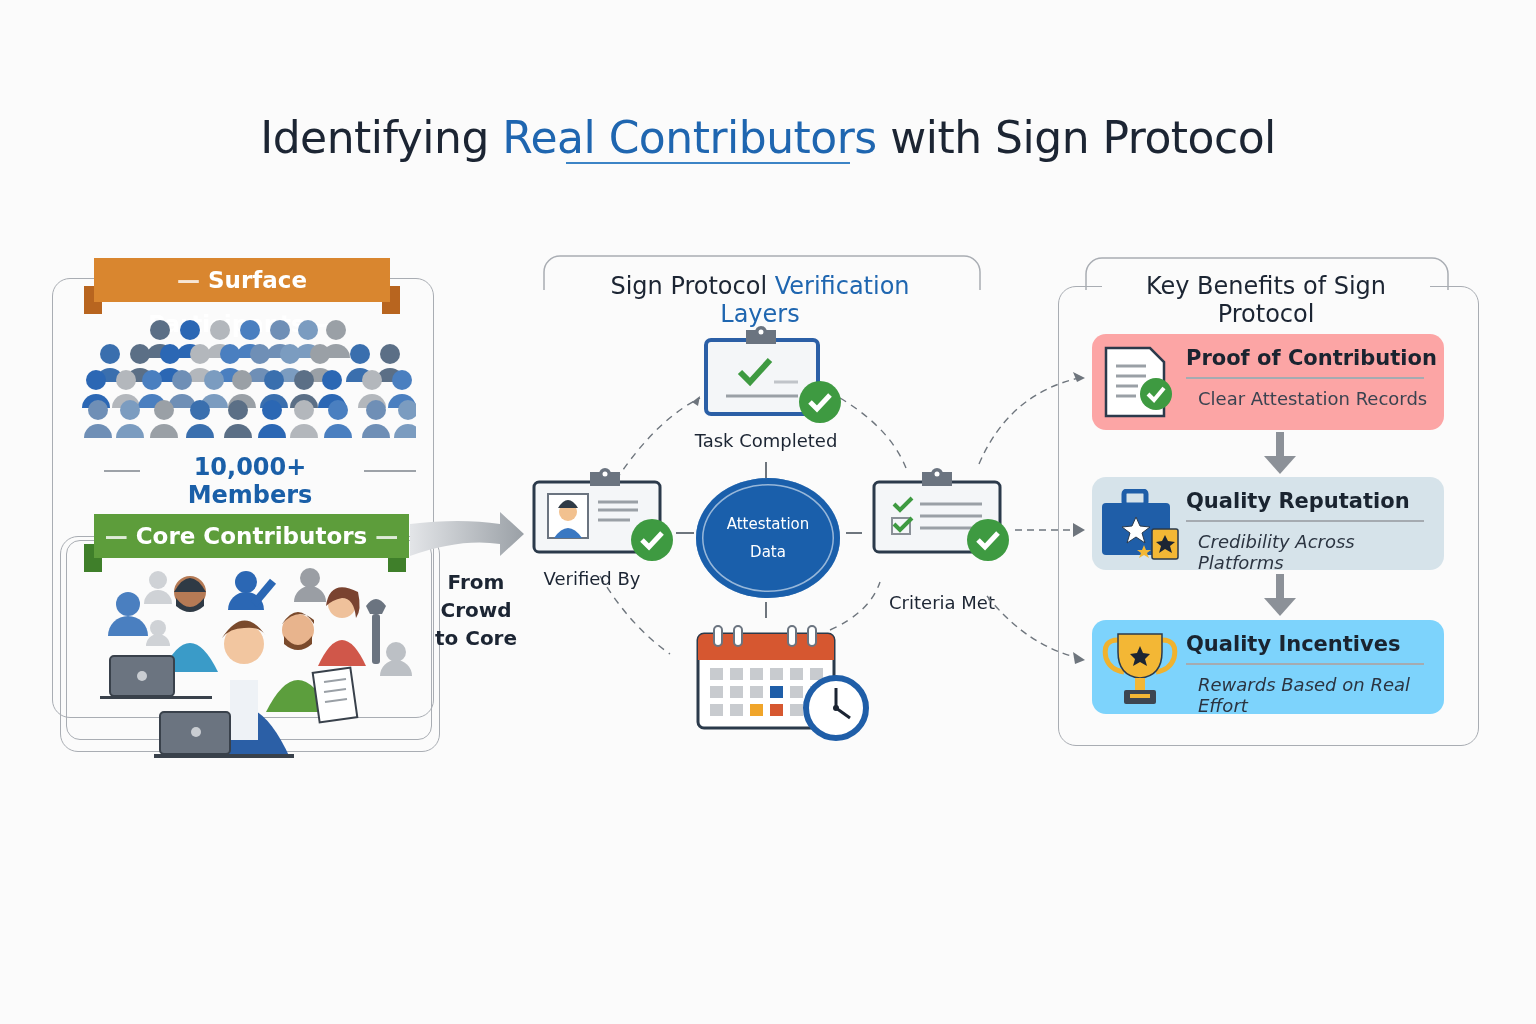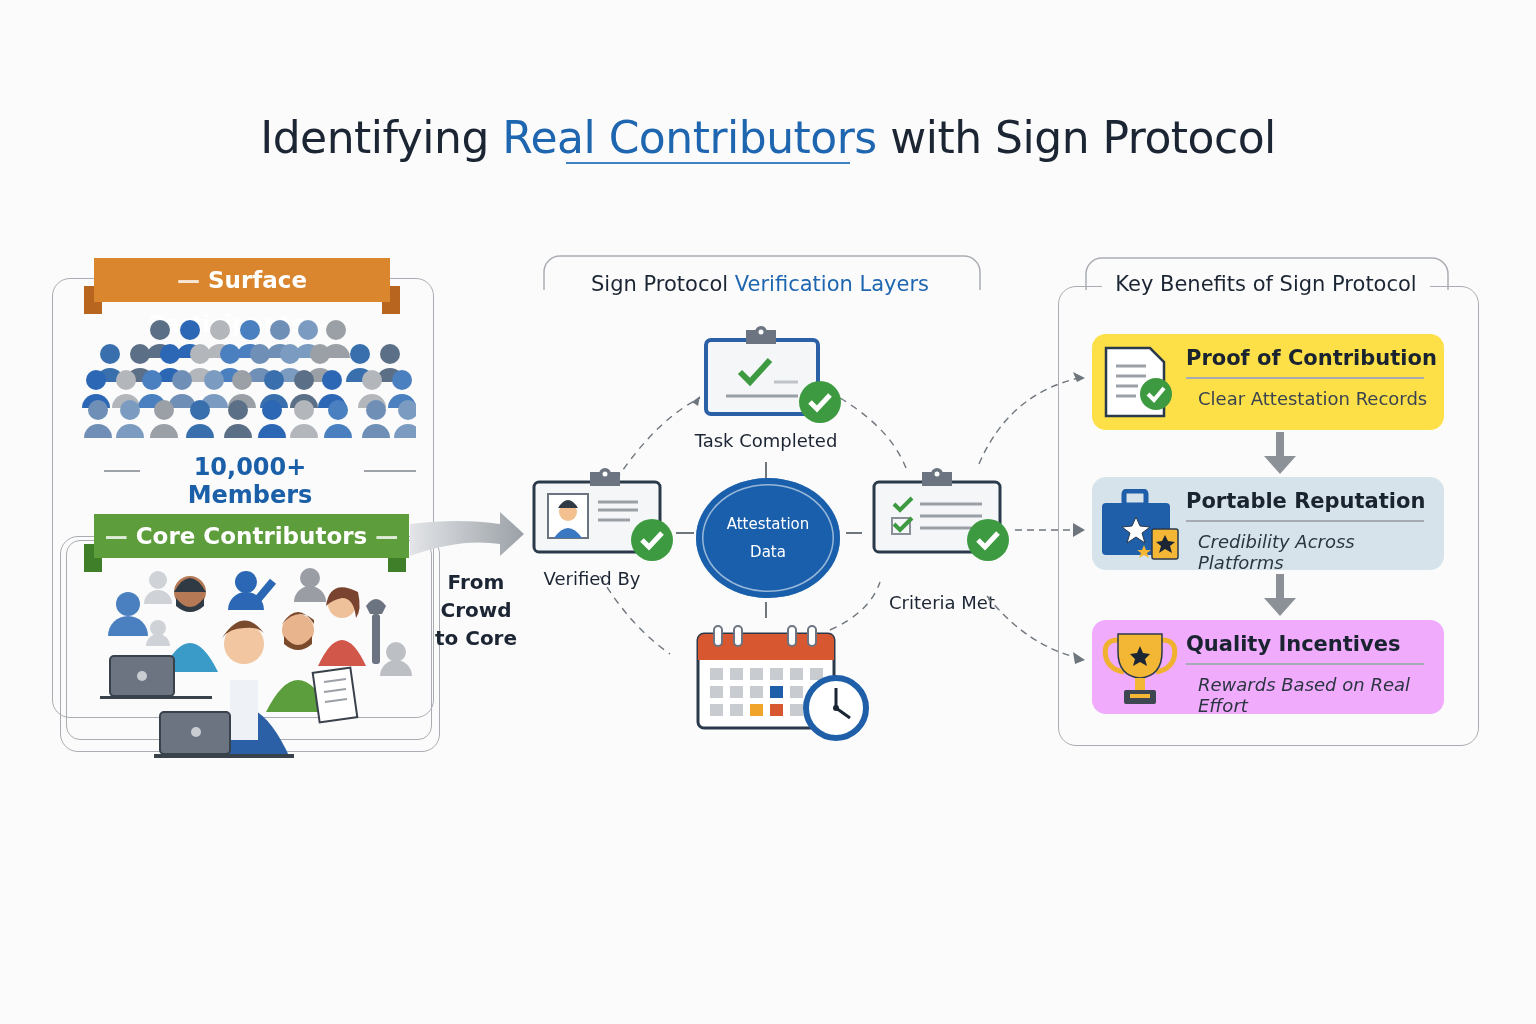--- a/index.html
+++ b/index.html
@@ -15,21 +15,21 @@
   
   .frame { border: 1.5px solid #a9adb3; border-radius: 18px; background: transparent; }
 
   
   .ribbon { color: #fff; font-size: 23px; text-align: center; line-height: 44px; height: 44px; font-weight: bold; }
   .ribbon-tail { width: 18px; height: 28px; }
 
   .count-label { font-size: 24px; color: #1a5fa8; font-weight: bold; text-align: center; }
   .rule { height: 1.5px; background: #9da2a8; }
 
-  .section-title { font-size: 21px; color: #1c2533; text-align: center; background: #fbfbfb; padding: 0 8px; }
+  .section-title { font-size: 24px; color: #1c2533; text-align: center; background: #fbfbfb; padding: 0 8px; }
   .section-title .accent { color: #1f66b0; }
 
   .node-label { font-size: 18px; color: #1c2533; text-align: center; width: 200px; }
 
   .benefit { border-radius: 14px; }
   .benefit-title { font-size: 21px; color: #1a2430; font-weight: bold; }
   .benefit-sub { font-size: 18px; color: #2b3441; margin-left: 12px; }
   .benefit-rule { height: 1.5px; background: #a5abb1; }
 
   .crowd-label { font-size: 20px; color: #1c2533; text-align: center; font-weight: bold; line-height: 28px; }
@@ -433,21 +433,21 @@
     <path d="M110 290 l-12 -8 l2 12 z"></path>
   </g>
 </svg>
 
 <div class="abs frame" style="left:1058px;top:286px;width:421px;height:460px;"></div>
 <svg class="abs" style="left:1082px;top:254px;" width="370" height="40">
   <path d="M4 36 v-16 a16 16 0 0 1 16 -16 h330 a16 16 0 0 1 16 16 v16" fill="none" stroke="#a9adb3" stroke-width="1.5"></path>
 </svg>
 <div class="abs section-title" style="left:1102px;top:272px;width:328px;">Key Benefits of Sign Protocol</div>
 
-<div class="abs benefit" style="left:1092px;top:334px;width:352px;height:96px;background:#fde047;">
+<div class="abs benefit" style="left:1092px;top:334px;width:352px;height:96px;background:#fca5a5;">
   <svg class="abs" style="left:10px;top:10px;" width="72" height="76" viewBox="0 0 72 76">
     <path d="M4 4 h44 l14 14 v54 h-58z" fill="#fff" stroke="#2b3a4b" stroke-width="2.5"></path>
     <g stroke="#9aa0a6" stroke-width="3">
         <line x1="14" y1="22" x2="44" y2="22"></line>
         <line x1="14" y1="32" x2="44" y2="32"></line>
         <line x1="14" y1="42" x2="36" y2="42"></line>
         <line x1="14" y1="52" x2="34" y2="52"></line>
       </g>
     <circle cx="54" cy="50" r="16" fill="#3e9a41"></circle>
       <path d="M46 50 l6 6 l10 -12" fill="none" stroke="#fff" stroke-width="4"></path>
@@ -464,31 +464,31 @@
 
 <div class="abs benefit" style="left:1092px;top:477px;width:352px;height:93px;background:#d6e3ea;">
   <svg class="abs" style="left:8px;top:12px;" width="80" height="72" viewBox="0 0 80 72">
     <rect x="24" y="2" width="22" height="14" rx="3" fill="none" stroke="#1f5ea8" stroke-width="5"></rect>
     <rect x="2" y="14" width="68" height="52" rx="4" fill="#1f5ea8"></rect>
     <path d="M36 28 l4 9 l10 1 l-8 6 l3 10 l-9 -6 l-9 6 l3 -10 l-8 -6 l10 -1z" fill="#fff" stroke="#2b3a4b" stroke-width="1"></path>
     <rect x="52" y="40" width="26" height="30" rx="2" fill="#f3b735" stroke="#2b3a4b" stroke-width="1.5"></rect>
     <path d="M65 46 l3 6 l7 1 l-5 4 l2 7 l-7 -4 l-6 4 l2 -7 l-5 -4 l6 -1z" fill="#1c2533"></path>
     <path d="M44 56 l2 5 l5 0 l-4 3 l2 5 l-5 -3 l-5 3 l2 -5 l-4 -3 l5 0z" fill="#f3b735"></path>
   </svg>
-  <div class="abs benefit-title" style="left:94px;top:12px;">Portable Reputation</div>
+  <div class="abs benefit-title" style="left:94px;top:12px;">Quality Reputation</div>
   <div class="abs benefit-rule" style="left:94px;top:43px;width:238px;"></div>
   <div class="abs benefit-sub" style="left:94px;top:54px;font-style:italic;">Credibility Across Platforms</div>
 </div>
 
 <svg class="abs" style="left:1262px;top:574px;" width="36" height="44" viewBox="0 0 36 44">
   <rect x="14" y="0" width="8" height="26" fill="#8c9198"></rect>
     <path d="M2 24 h32 l-16 18z" fill="#8c9198"></path>
 </svg>
 
-<div class="abs benefit" style="left:1092px;top:620px;width:352px;height:94px;background:#f0abfc;">
+<div class="abs benefit" style="left:1092px;top:620px;width:352px;height:94px;background:#7dd3fc;">
   <svg class="abs" style="left:10px;top:12px;" width="76" height="76" viewBox="0 0 76 76">
     <path d="M16 8 q-16 0 -12 18 q4 12 18 14" fill="none" stroke="#f0b22e" stroke-width="5"></path>
     <path d="M60 8 q16 0 12 18 q-4 12 -18 14" fill="none" stroke="#f0b22e" stroke-width="5"></path>
     <path d="M16 2 h44 v18 q0 24 -22 26 q-22 -2 -22 -26z" fill="#f3b735" stroke="#2b3a4b" stroke-width="1.5"></path>
     <path d="M38 14 l3 7 l7 1 l-5 5 l2 7 l-7 -4 l-7 4 l2 -7 l-5 -5 l7 -1z" fill="#1c2533"></path>
     <rect x="33" y="46" width="10" height="12" fill="#f3b735"></rect>
     <rect x="22" y="58" width="32" height="14" rx="2" fill="#3d4651"></rect>
     <rect x="28" y="62" width="20" height="4" fill="#f3b735"></rect>
   </svg>
   <div class="abs benefit-title" style="left:94px;top:12px;">Quality Incentives</div>

